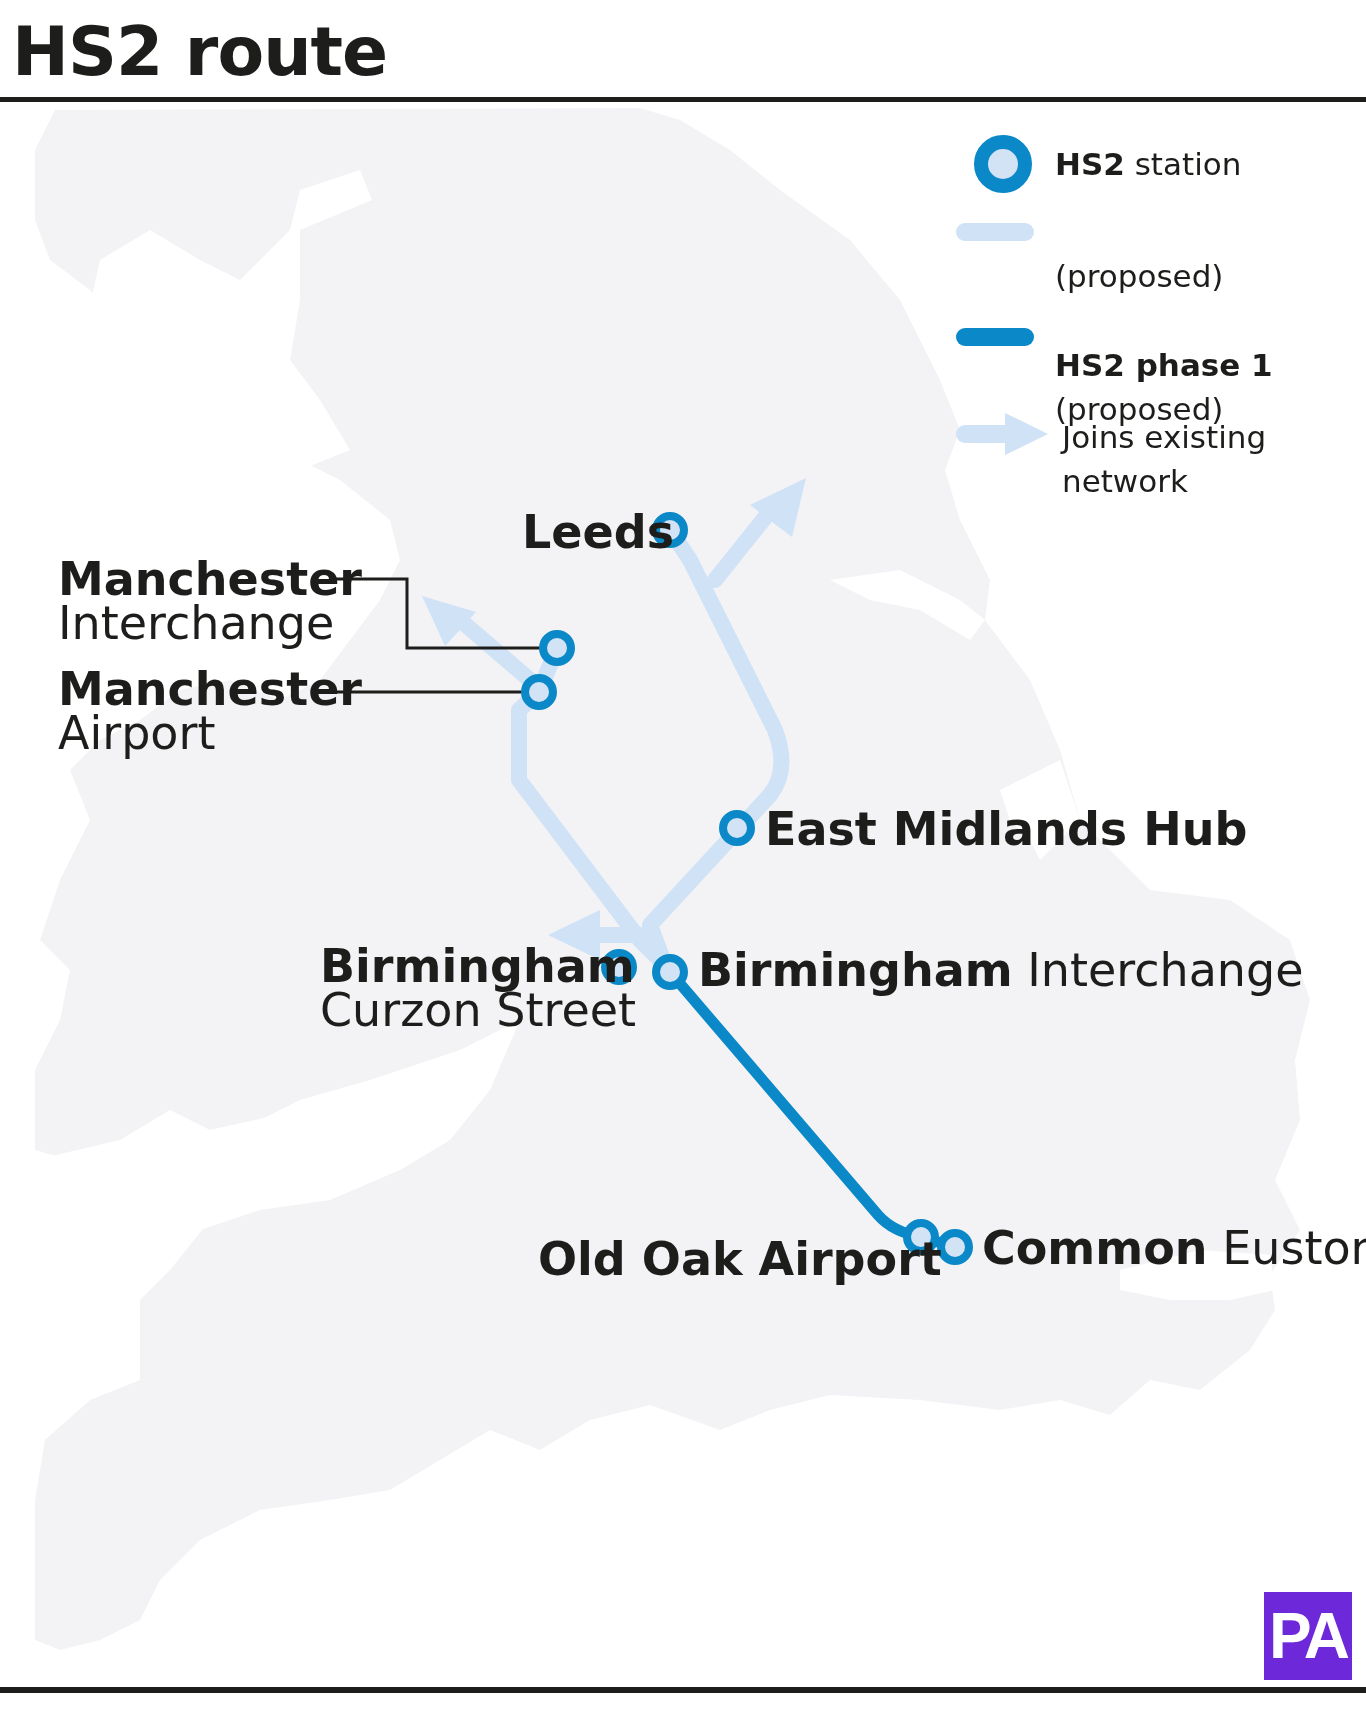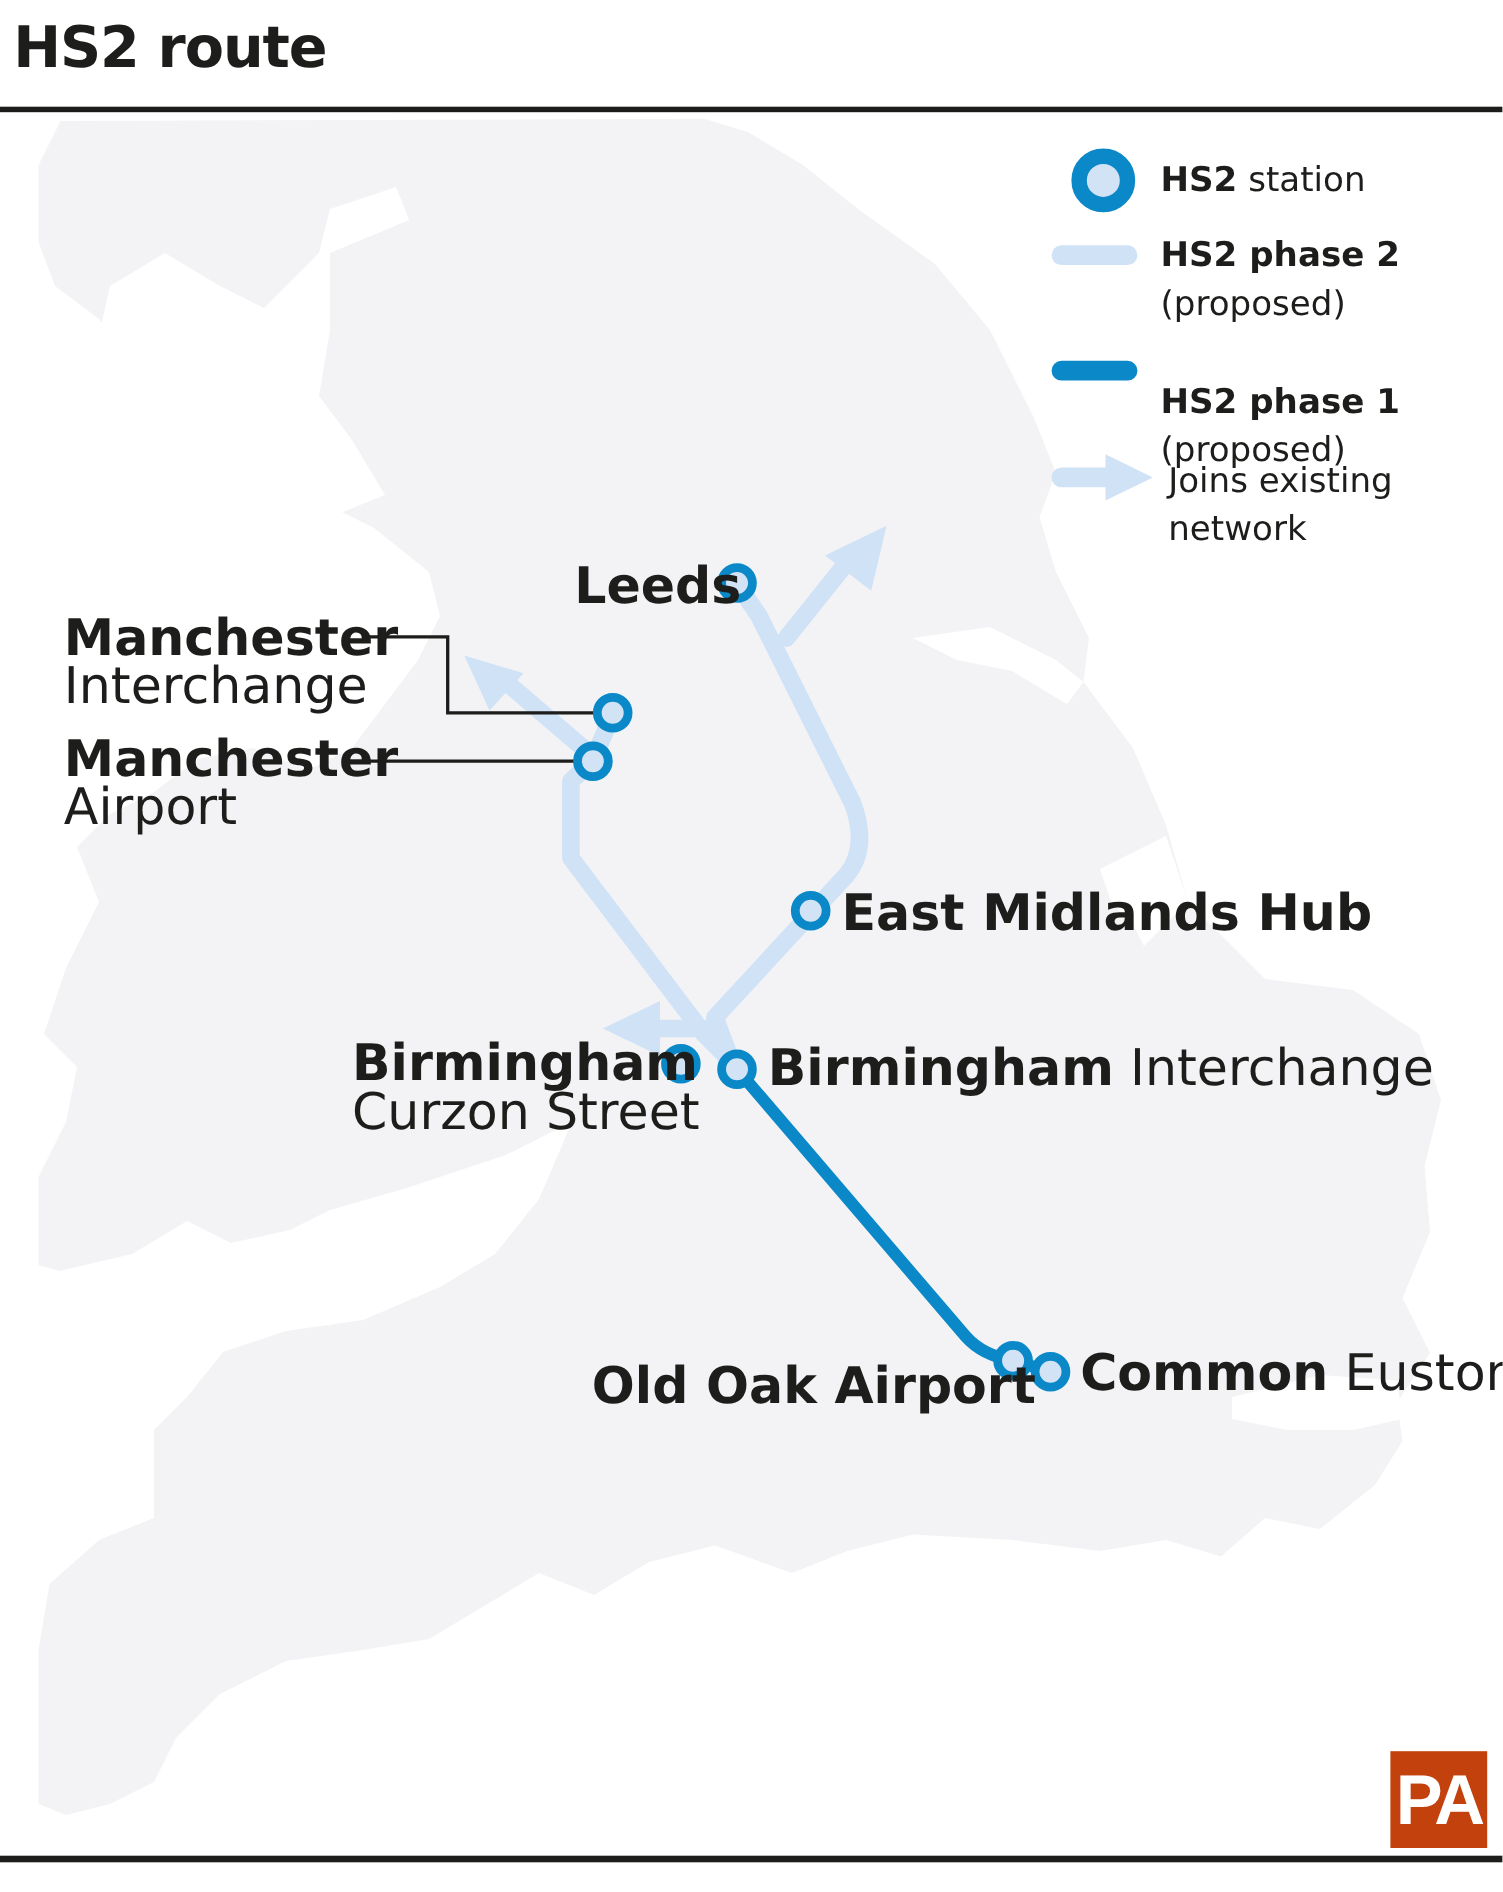--- a/index.html
+++ b/index.html
@@ -1,24 +1,24 @@
 <!DOCTYPE html>
 <html><head>
 <meta charset="utf-8">
 <style>
   html, body { margin:0; padding:0; background:#ffffff; }
   body { width:1366px; height:1720px; position:relative; overflow:hidden; font-family:"DejaVu Sans", sans-serif; color:#1d1d1b; }
-  .title { position:absolute; left:12px; top:18px; font-size:52px; font-weight:bold; letter-spacing:-1px; line-height:1; }
+  .title { position:absolute; left:12px; top:18px; font-size:68px; font-weight:bold; letter-spacing:-1px; line-height:1; }
   .rule-top { position:absolute; left:0; top:97px; width:1366px; height:5px; background:#1d1d1b; }
   .rule-bottom { position:absolute; left:0; top:1687px; width:1366px; height:6px; background:#1d1d1b; }
   svg.map { position:absolute; left:0; top:0; }
   .label { position:absolute; font-size:46px; line-height:44px; white-space:nowrap; }
   .label b { font-weight:bold; }
   .legend-text { position:absolute; font-size:31px; line-height:44px; white-space:nowrap; }
-  .pa-logo { position:absolute; left:1264px; top:1592px; width:88px; height:88px; background:#c2410c; color:#fff; font-weight:bold; font-size:64px; line-height:88px; text-align:center; letter-spacing:-3px; font-family:"Liberation Sans", sans-serif; }
+  .pa-logo { position:absolute; left:1264px; top:1592px; width:88px; height:88px; background:#6d28d9; color:#fff; font-weight:bold; font-size:64px; line-height:88px; text-align:center; letter-spacing:-3px; font-family:"Liberation Sans", sans-serif; }
 </style>
 </head>
 <body>
 
 <div class="title">HS2 route</div>
 <div class="rule-top"></div>
 
 <svg class="map" width="1366" height="1720" viewBox="0 0 1366 1720">
 
   <path fill="#f3f3f6" d="
@@ -75,21 +75,21 @@
   <line x1="965" y1="232" x2="1025" y2="232" stroke="#cfe2f6" stroke-width="18" stroke-linecap="round"></line>
   <line x1="965" y1="337" x2="1025" y2="337" stroke="#0a88c8" stroke-width="18" stroke-linecap="round"></line>
   <line x1="965" y1="434" x2="1010" y2="434" stroke="#cfe2f6" stroke-width="18" stroke-linecap="round"></line>
   <polygon points="1005,413 1048,434 1005,455" fill="#cfe2f6"></polygon>
 </svg>
 
 <div class="legend-text" style="left:1055px; top:142px;">
   <b>HS2</b><span> station</span>
 </div>
 <div class="legend-text" style="left:1055px; top:210px;">
-  <b>HS2 phase 2</b><br>
+  <br>
   <span>(proposed)</span>
 </div>
 <div class="legend-text" style="left:1055px; top:315px;margin-top:28px;">
   <b>HS2 phase 1</b><br>
   <span>(proposed)</span>
 </div>
 <div class="legend-text" style="left:1062px; top:415px;">
   <span>Joins existing</span><br>
   <span>network</span>
 </div>

